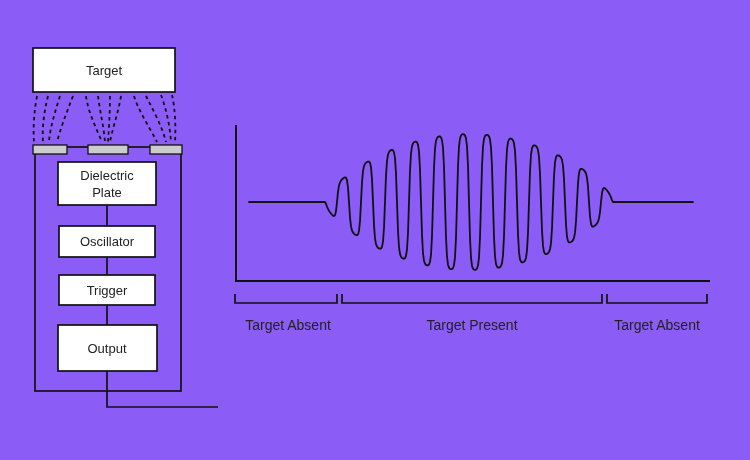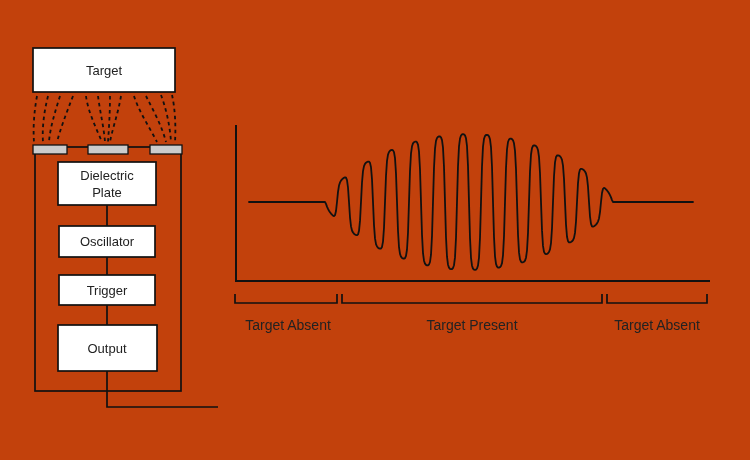--- a/index.html
+++ b/index.html
@@ -1,20 +1,20 @@
 <!DOCTYPE html>
 <html><head>
 <meta charset="utf-8">
 <style>
   html, body { margin: 0; padding: 0; background: #ffffff; }
   .canvas {
     position: relative;
     width: 750px;
     height: 460px;
-    background: #c2410c;
+    background: #8b5cf6;
     overflow: hidden;
     font-family: "Liberation Sans", sans-serif;
   }
   svg { display: block; }
   .box {
     fill: #ffffff;
     stroke: #111111;
     stroke-width: 1.7;
   }
   .enclosure {

